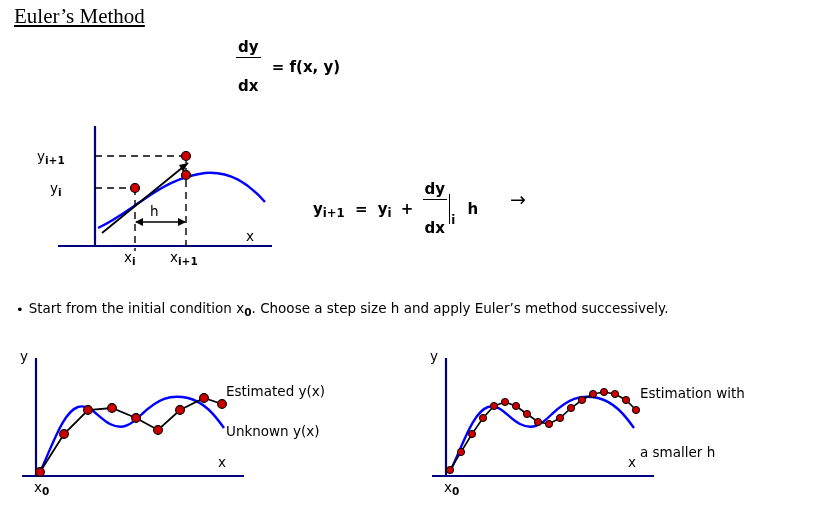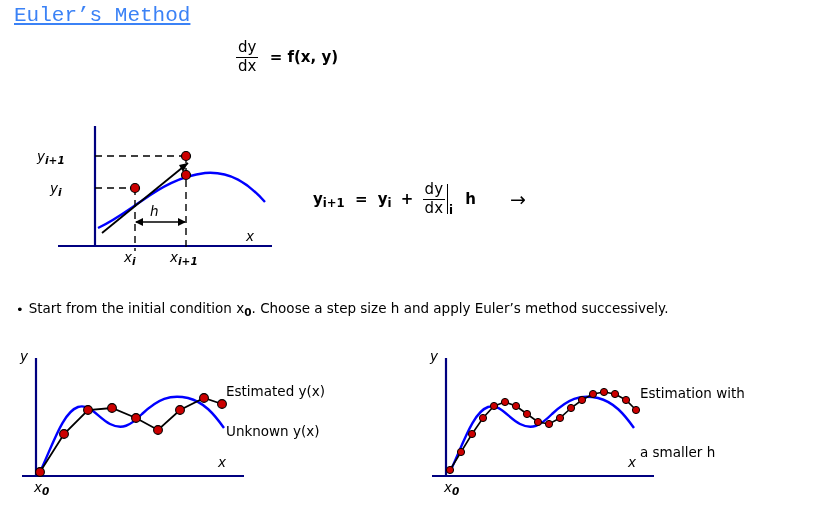--- a/index.html
+++ b/index.html
@@ -18,56 +18,57 @@
   .slide {
     position: relative;
     width: 836px;
     height: 519px;
   }
   .title {
     position: absolute;
     left: 14px;
     top: 4px;
     font-size: 21px;
-    color: #3b82f6;
+    color: #000000;
     text-decoration: underline;
-    font-family: Liberation Mono, monospace;
+    font-family: Liberation Serif, serif;
     white-space: nowrap;
   }
   .bullet {
     position: absolute;
     font-size: 13.5px;
     color: #000;
     white-space: nowrap;
   }
   .bullet .dot {
     display: inline-block;
     margin-right: 5px;
     font-size: 13px;
     vertical-align: middle;
   }
   .sub {
     font-size: 0.78em;
     vertical-align: -0.25em;
   }
   .frac {
     display: inline-block;
-    text-align: right;
+    text-align: left;
     vertical-align: middle;
     line-height: 1.05;
-    font-weight: normal;
+    font-weight: bold;
   }
   .frac .num {
     display: block;
     border-bottom: 1.6px solid #000;
     padding: 0 2px 1px 2px;
   }
   .frac .den {
     display: block;
     padding: 1px 2px 0 2px;
+    margin-top: 20px;
   }
   .eqn-main {
     position: absolute;
     left: 236px;
     top: 40px;
     font-size: 15px;
     font-weight: bold;
     white-space: nowrap;
   }
   .eqn-row {
@@ -97,21 +98,20 @@
   .note {
     position: absolute;
     font-size: 13.5px;
     white-space: nowrap;
   }
   svg {
     display: block;
   }
   .fig {
     position: absolute;
-    font-style: italic;
   }
 </style>
 </head>
 <body>
 
 <div class="slide">
 
   <div class="title">Euler’s Method</div>
 
 

